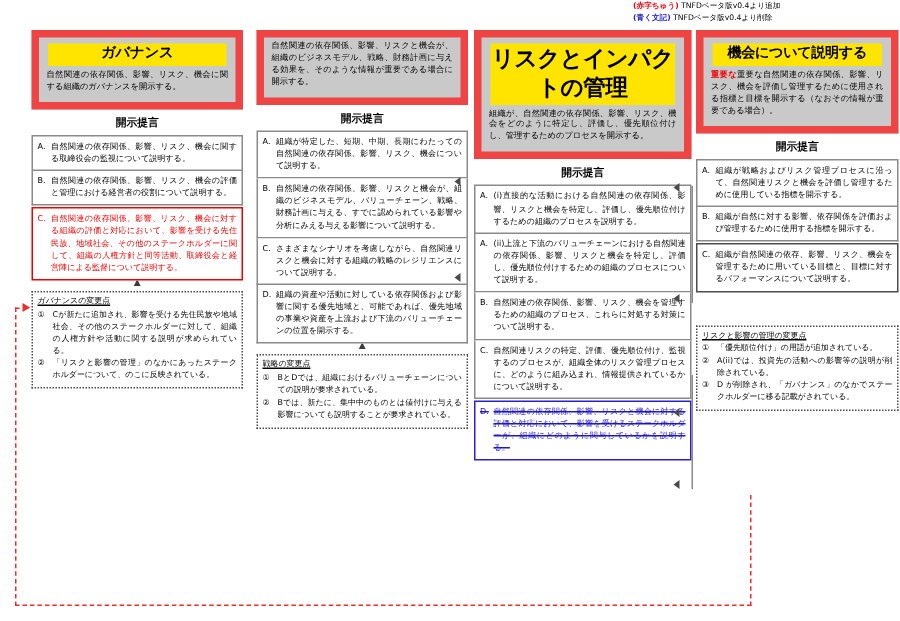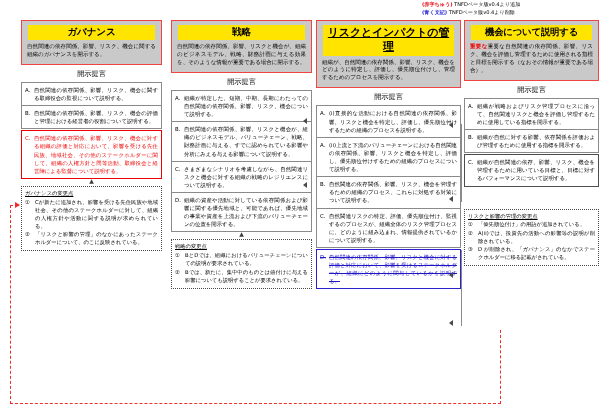--- a/index.html
+++ b/index.html
@@ -37,47 +37,47 @@
     top: 20px;
     width: 141px;
   }
   .col-1 { left: 21px; }
   .col-2 { left: 171px; }
   .col-3 { left: 316px; width: 145px; }
   .col-4 { left: 464px; width: 135px; }
 
   .pillar-box {
     background: #c9c9c9;
-    border: 1px solid #ef4444;
+    border: 5px solid #ef4444;
     padding: 3px 4px 5px 4px;
   }
   .pillar-title {
     background: #ffe400;
     text-align: center;
     font-weight: bold;
     font-size: 9.6px;
     letter-spacing: -0.2px;
     padding: 1px 0 2px 0;
     color: #000;
     margin: 1px 2px 3px 2px;
     line-height: 1.25;
   }
-  .col-3 .pillar-title { font-size: 11px; text-decoration: underline; }
+  .col-3 .pillar-title { font-size: 15px; }
   .col-4 .pillar-title { font-size: 9.4px; }
   .pillar-desc {
     font-size: 5.5px;
     line-height: 1.45;
     color: #000;
     text-align: justify;
     padding: 0 1px;
   }
 
   .rec-label {
     text-align: center;
-    font-weight: normal;
+    font-weight: bold;
     font-size: 7.2px;
     color: #000;
     margin-top: 4px;
     margin-bottom: 3px;
   }
 
   
   .items { position: relative; }
   .item {
     border: 1px solid #8a8a8a;
@@ -216,21 +216,20 @@
         <li>
           <span class="num">②</span>
           <span class="txt">「リスクと影響の管理」のなかにあったステークホルダーについて、のこに反映されている。</span>
         </li>
       </ul>
     </div>
   </div>
 
   <div class="col col-2">
     <div class="pillar-box">
-      <div class="pillar-title">戦略</div>
       <div class="pillar-desc">自然関連の依存関係、影響、リスクと機会が、組織のビジネスモデル、戦略、財務計画に与える効果を、そのような情報が重要である場合に開示する。</div>
     </div>
     <div class="rec-label">開示提言</div>
     <div class="items">
       <div class="item first">
         <span class="lt">A.</span>
         <span class="bd">組織が特定した、短期、中期、長期にわたっての自然関連の依存関係、影響、リスク、機会について説明する。</span>
       </div>
       <div class="item">
         <span class="lt">B.</span>

